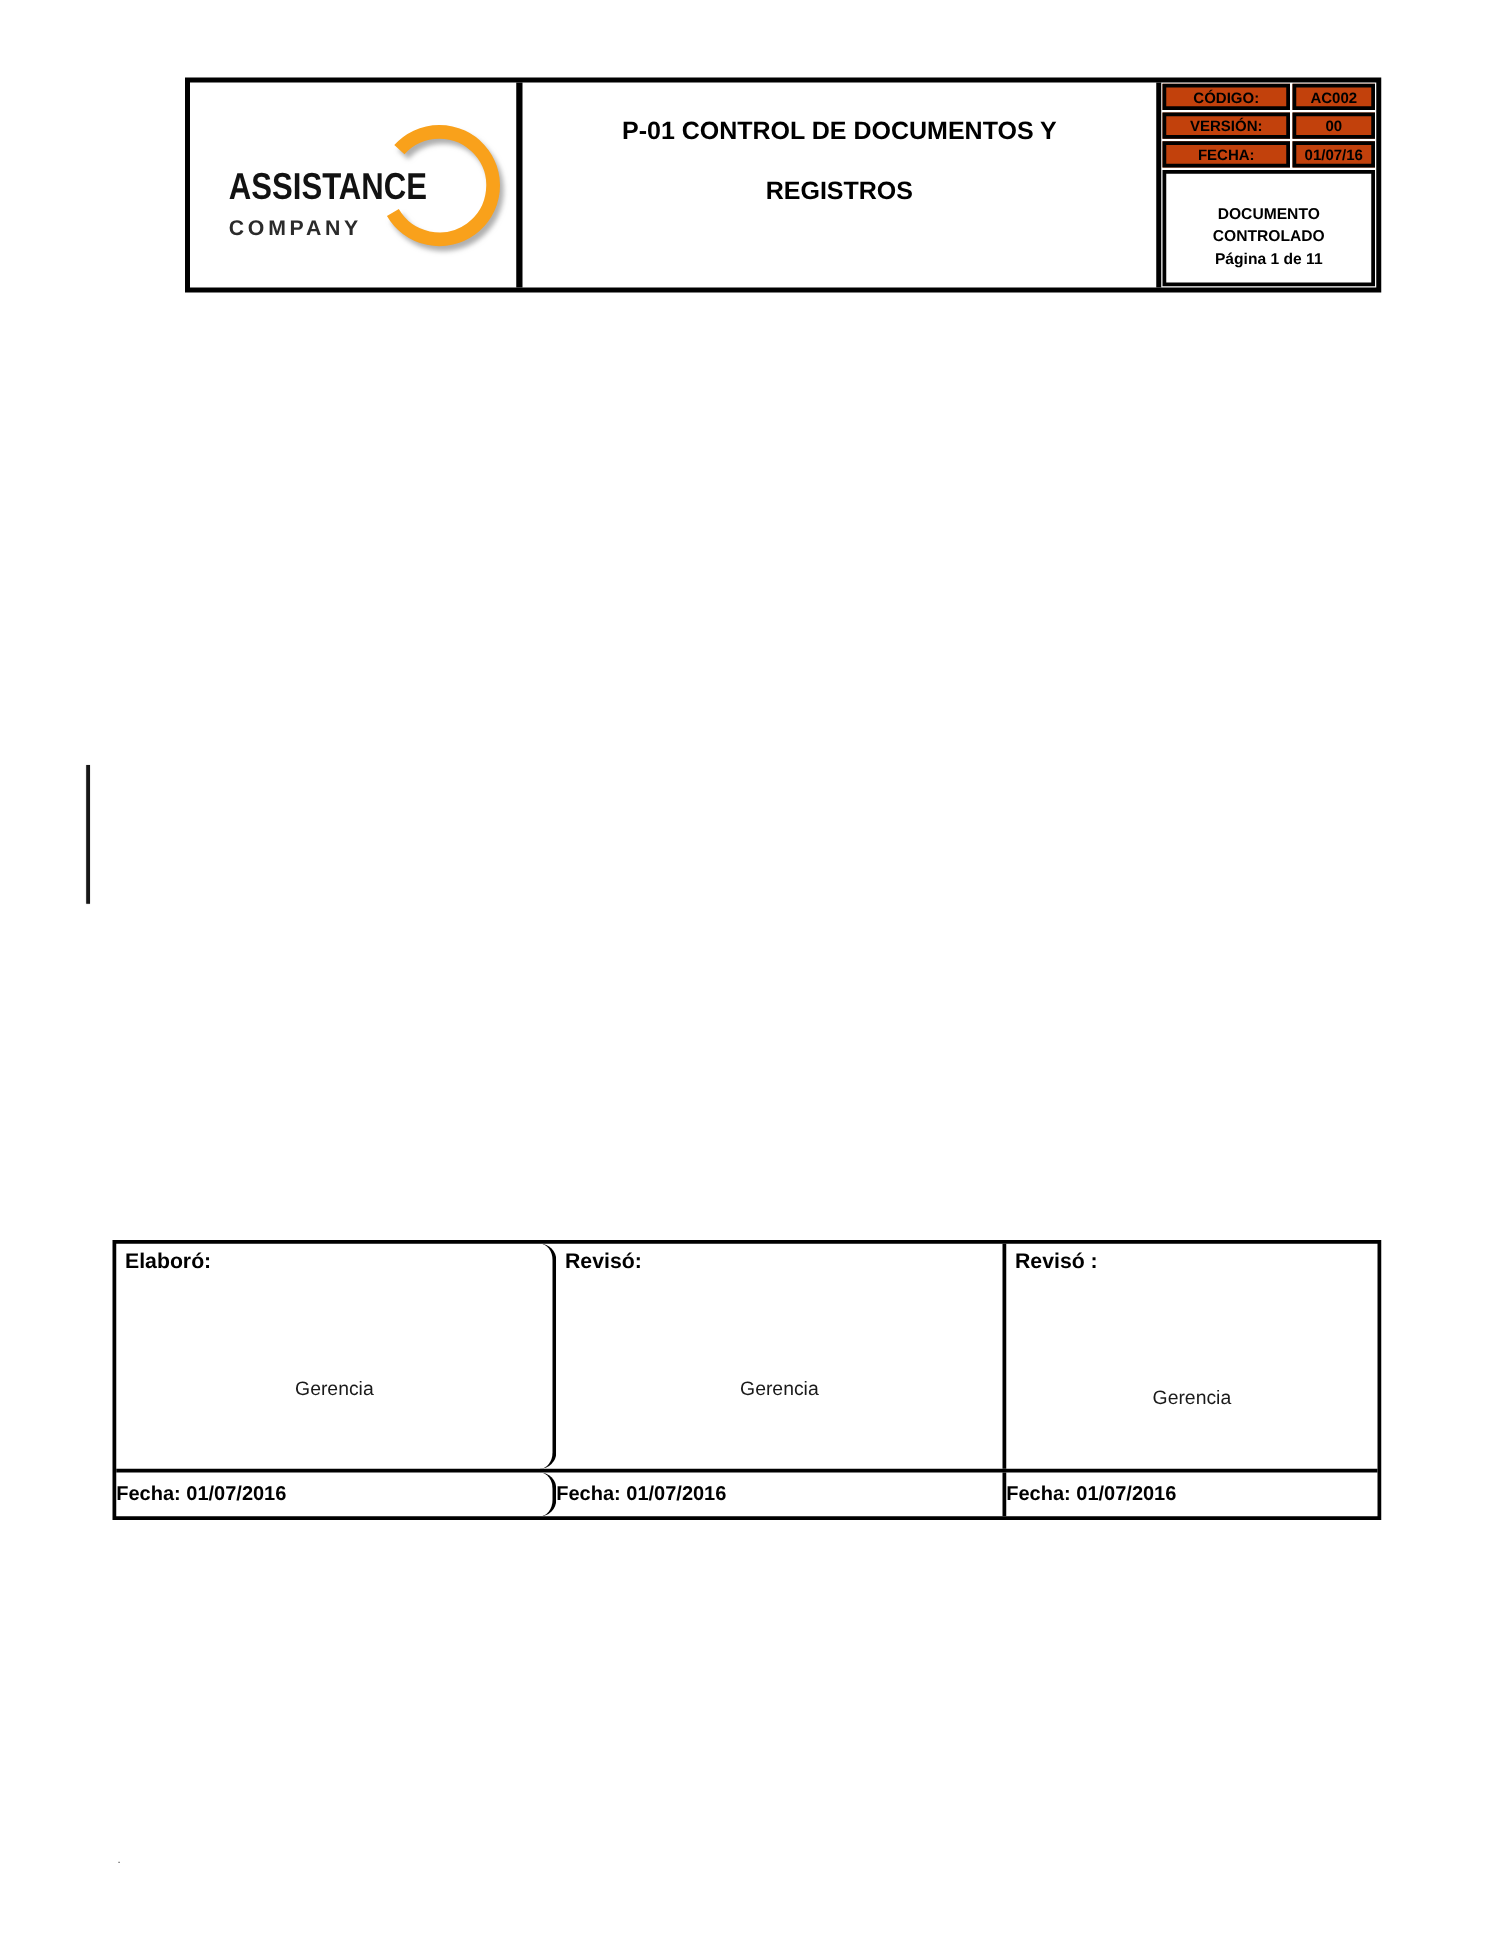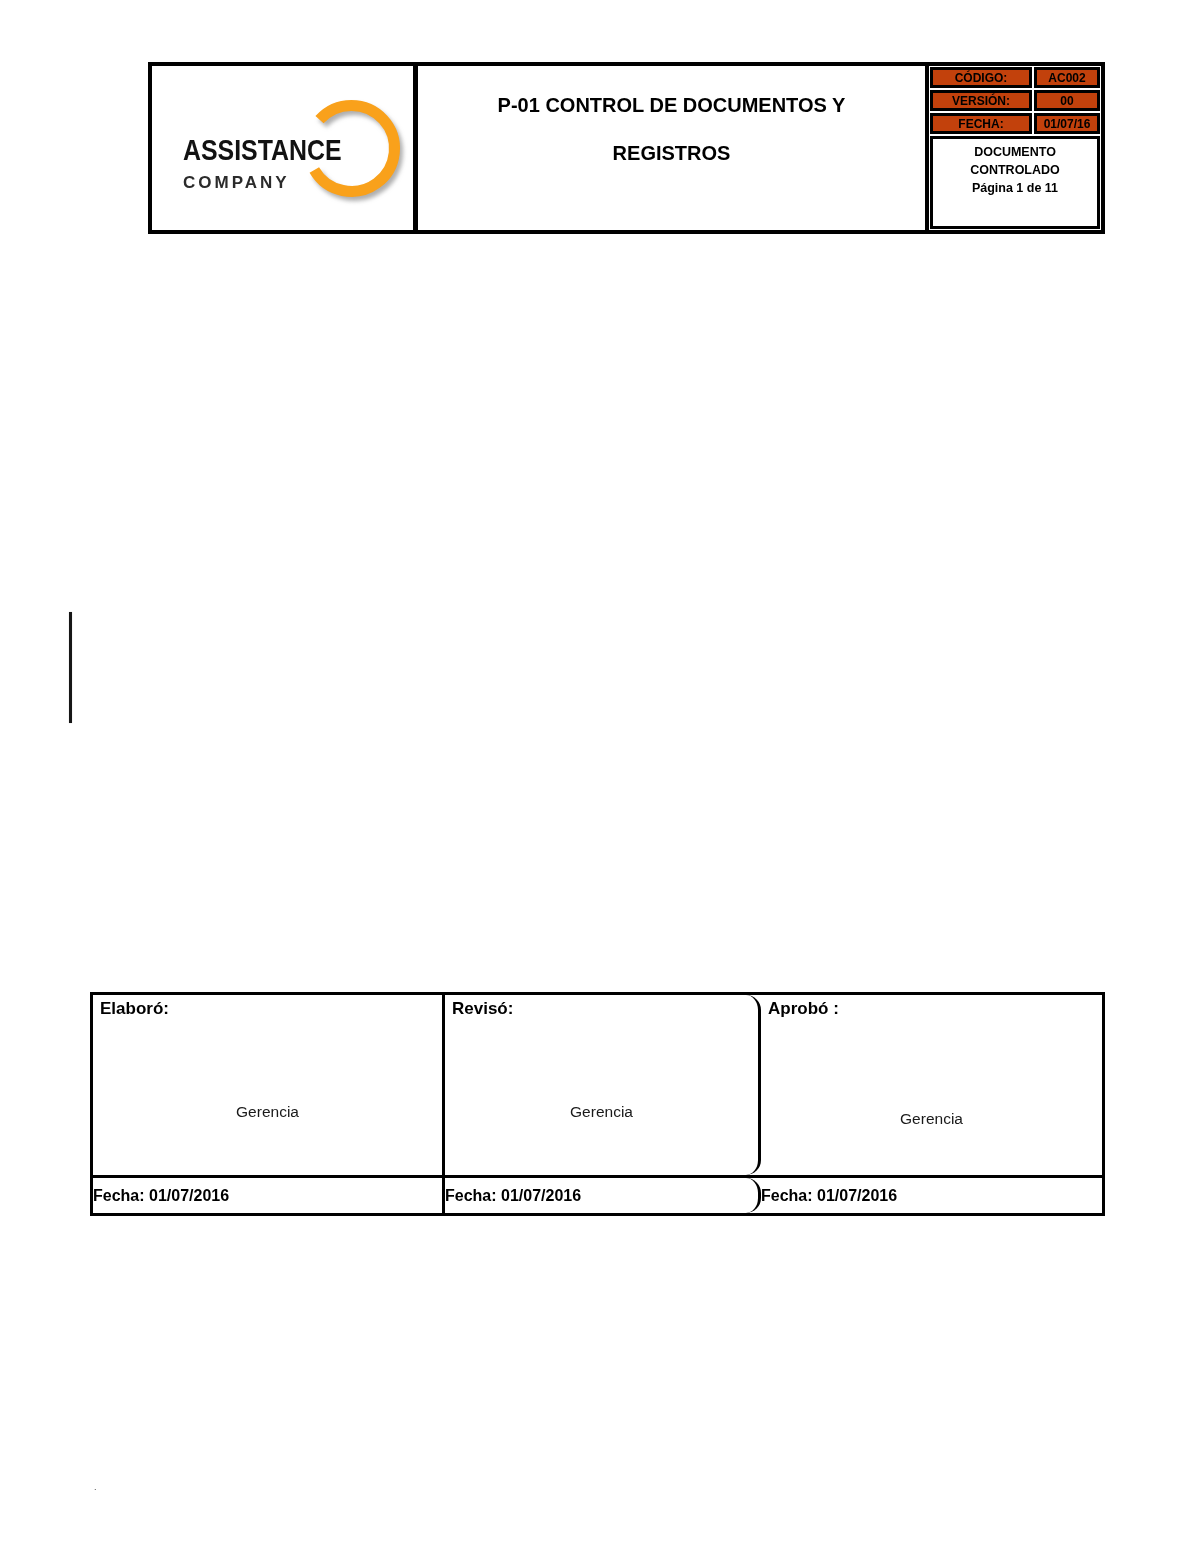--- a/index.html
+++ b/index.html
@@ -41,21 +41,21 @@
   .meta-row { display: flex; gap: 2px; margin-bottom: 2px; flex: none; }
   .meta-label, .meta-value {
     border: 3px solid #000; box-sizing: border-box; height: 21px;
     display: flex; align-items: center; justify-content: center;
     font-weight: bold; font-size: 12px; white-space: nowrap; background: #c2410c;
   }
   .meta-label { width: 102px; }
   .meta-value { flex: 1 1 auto; }
   .meta-note {
     border: 3px solid #000; box-sizing: border-box; flex: 1 1 auto;
-    text-align: center; padding-top: 4px;
+    text-align: center; padding-top: 23px;
     font-weight: bold; font-size: 12.5px; line-height: 18px;
   }
 
   
   .revision-bar {
     position: absolute; left: 69px; top: 612px; width: 3px; height: 111px;
     background: #161616; box-shadow: 0 0 1px rgba(0,0,0,0.4);
   }
   .stray-dot {
     position: absolute; left: 94px; top: 1483px;
@@ -63,22 +63,22 @@
   }
 
   
   .signoff {
     position: absolute; left: 90px; top: 992px; width: 1015px; height: 224px;
     border: 3px solid #000; box-sizing: border-box; display: flex; flex-direction: column;
     background: #fff;
   }
   .signoff-row-top { display: flex; height: 180px; flex: none; }
   .signoff-row-bottom { display: flex; flex: 1 1 auto; border-top: 3px solid #000; }
-  .so-col1 { width: 352px; flex: none; }
-  .so-col2 { width: 316px; flex: none; border-radius: 15px; }
+  .so-col1 { width: 352px; flex: none; border-radius: 13px; }
+  .so-col2 { width: 360px; flex: none; }
   .so-col3 { flex: 1 1 auto; }
   .so-cell { position: relative; box-sizing: border-box; }
   .so-divider { border-right: 3px solid #000; }
   .so-role {
     position: absolute; left: 7px; top: 4px;
     font-size: 17px; font-weight: bold; white-space: nowrap;
   }
   .so-name {
     position: absolute; left: 0; width: 100%; text-align: center;
     font-size: 15.5px; color: #1a1a1a; white-space: nowrap;
@@ -136,21 +136,21 @@
     <div class="signoff-row-top">
       <div class="so-cell so-col1 so-divider">
         <div class="so-role">Elaboró:</div>
         <div class="so-name so-name-a">Gerencia</div>
       </div>
       <div class="so-cell so-col2 so-divider">
         <div class="so-role">Revisó:</div>
         <div class="so-name so-name-b">Gerencia</div>
       </div>
       <div class="so-cell so-col3">
-        <div class="so-role">Aprobó :</div>
+        <div class="so-role">Revisó :</div>
         <div class="so-name so-name-c">Gerencia</div>
       </div>
     </div>
     <div class="signoff-row-bottom">
       <div class="so-cell so-col1 so-divider so-date-cell">
         <span class="so-date">Fecha: 01/07/2016</span>
       </div>
       <div class="so-cell so-col2 so-divider so-date-cell">
         <span class="so-date">Fecha: 01/07/2016</span>
       </div>

